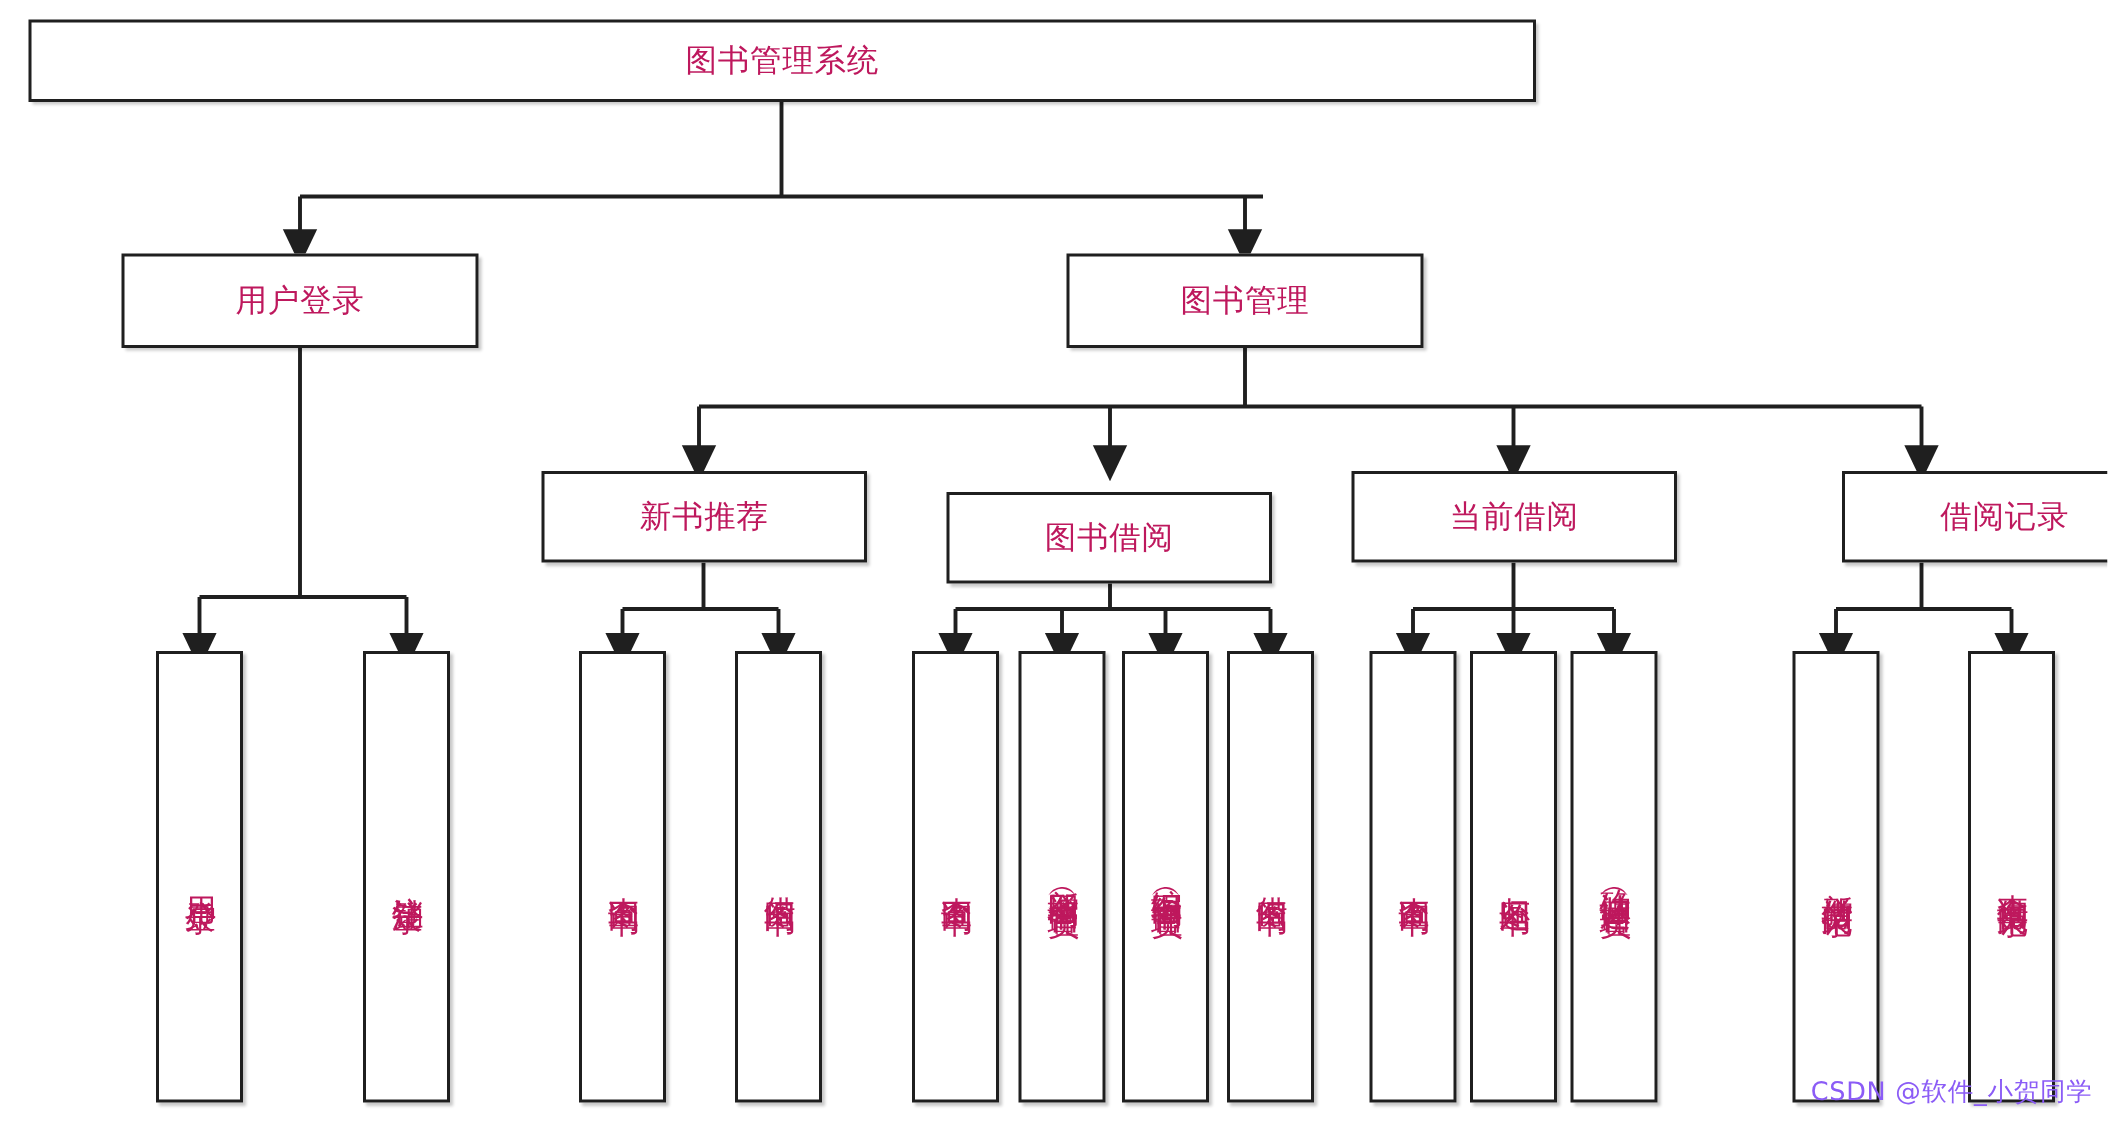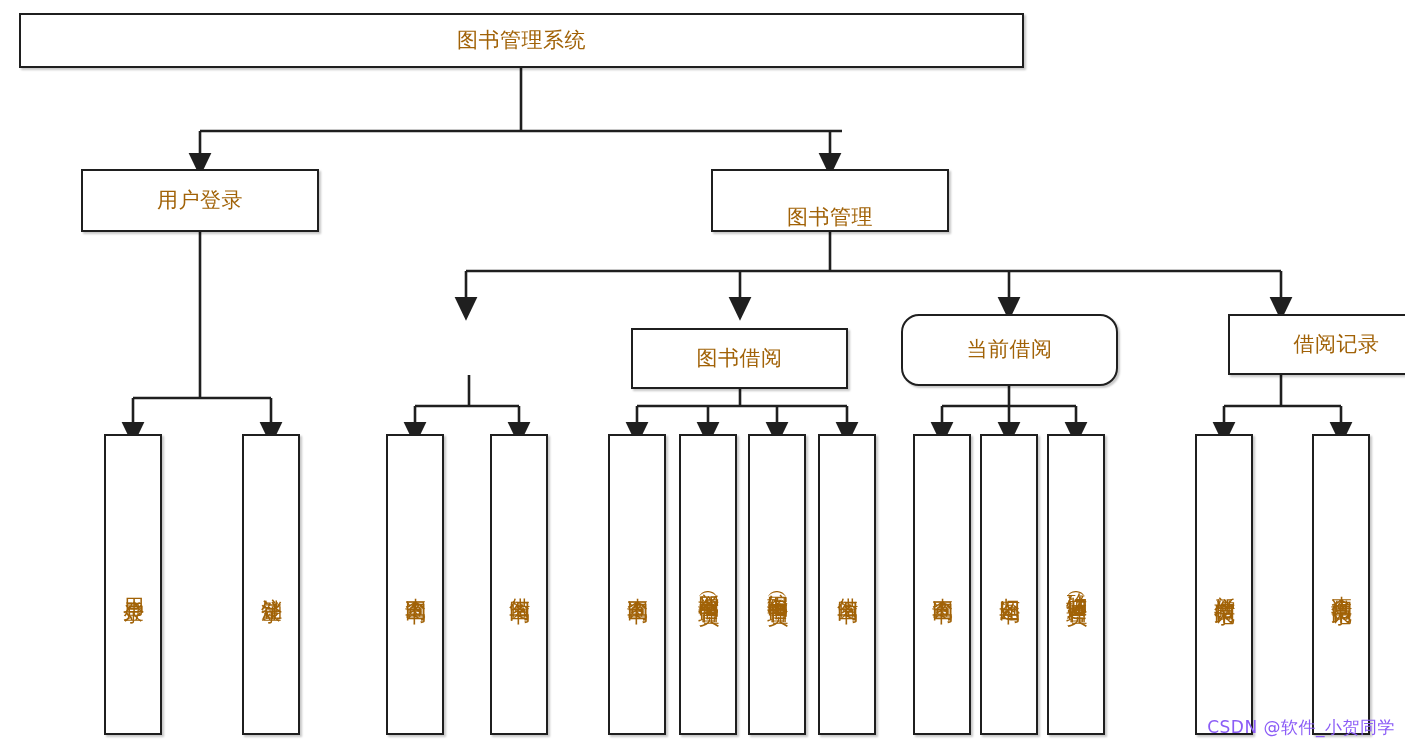--- a/index.html
+++ b/index.html
@@ -27,21 +27,21 @@
   }
   .node {
     position: absolute;
     box-sizing: border-box;
     background: #ffffff;
     border: 2px solid #1f1f1f;
     box-shadow: 2px 2px 2px rgba(0,0,0,0.22);
     display: flex;
     align-items: center;
     justify-content: center;
-    color: #a16207;
+    color: #be185d;
   }
   .node-h .label {
     font-size: 21px;
     line-height: 1.2;
     letter-spacing: 0.5px;
     white-space: nowrap;
   }
   .node-v {
     align-items: center;
     justify-content: center;
@@ -122,30 +122,33 @@
   </svg>
 
   <div class="node node-h" style="left:19px; top:13px; width:1005px; height:55px;">
     <span class="label">图书管理系统</span>
   </div>
 
   <div class="node node-h" style="left:81px; top:169px; width:238px; height:63px;">
     <span class="label">用户登录</span>
   </div>
 
-  <div class="node node-h" style="left:711px; top:169px; width:238px; height:63px;align-items:flex-end;">
+  <div class="node node-h" style="left:711px; top:169px; width:238px; height:63px;">
     <span class="label">图书管理</span>
   </div>
 
+  <div class="node node-h" style="left:361px; top:314px; width:217px; height:61px;">
+    <span class="label">新书推荐</span>
+  </div>
 
   <div class="node node-h" style="left:631px; top:328px; width:217px; height:61px;">
     <span class="label">图书借阅</span>
   </div>
 
-  <div class="node node-h" style="left:901px; top:314px; width:217px; height:72px;border-radius:18px;">
+  <div class="node node-h" style="left:901px; top:314px; width:217px; height:61px;">
     <span class="label">当前借阅</span>
   </div>
 
   <div class="node node-h" style="left:1228px; top:314px; width:217px; height:61px;">
     <span class="label">借阅记录</span>
   </div>
 
   <div class="node node-v" style="left:104px; top:434px; width:58px; height:301px;">
     <span class="label">用户登录</span>
   </div>

